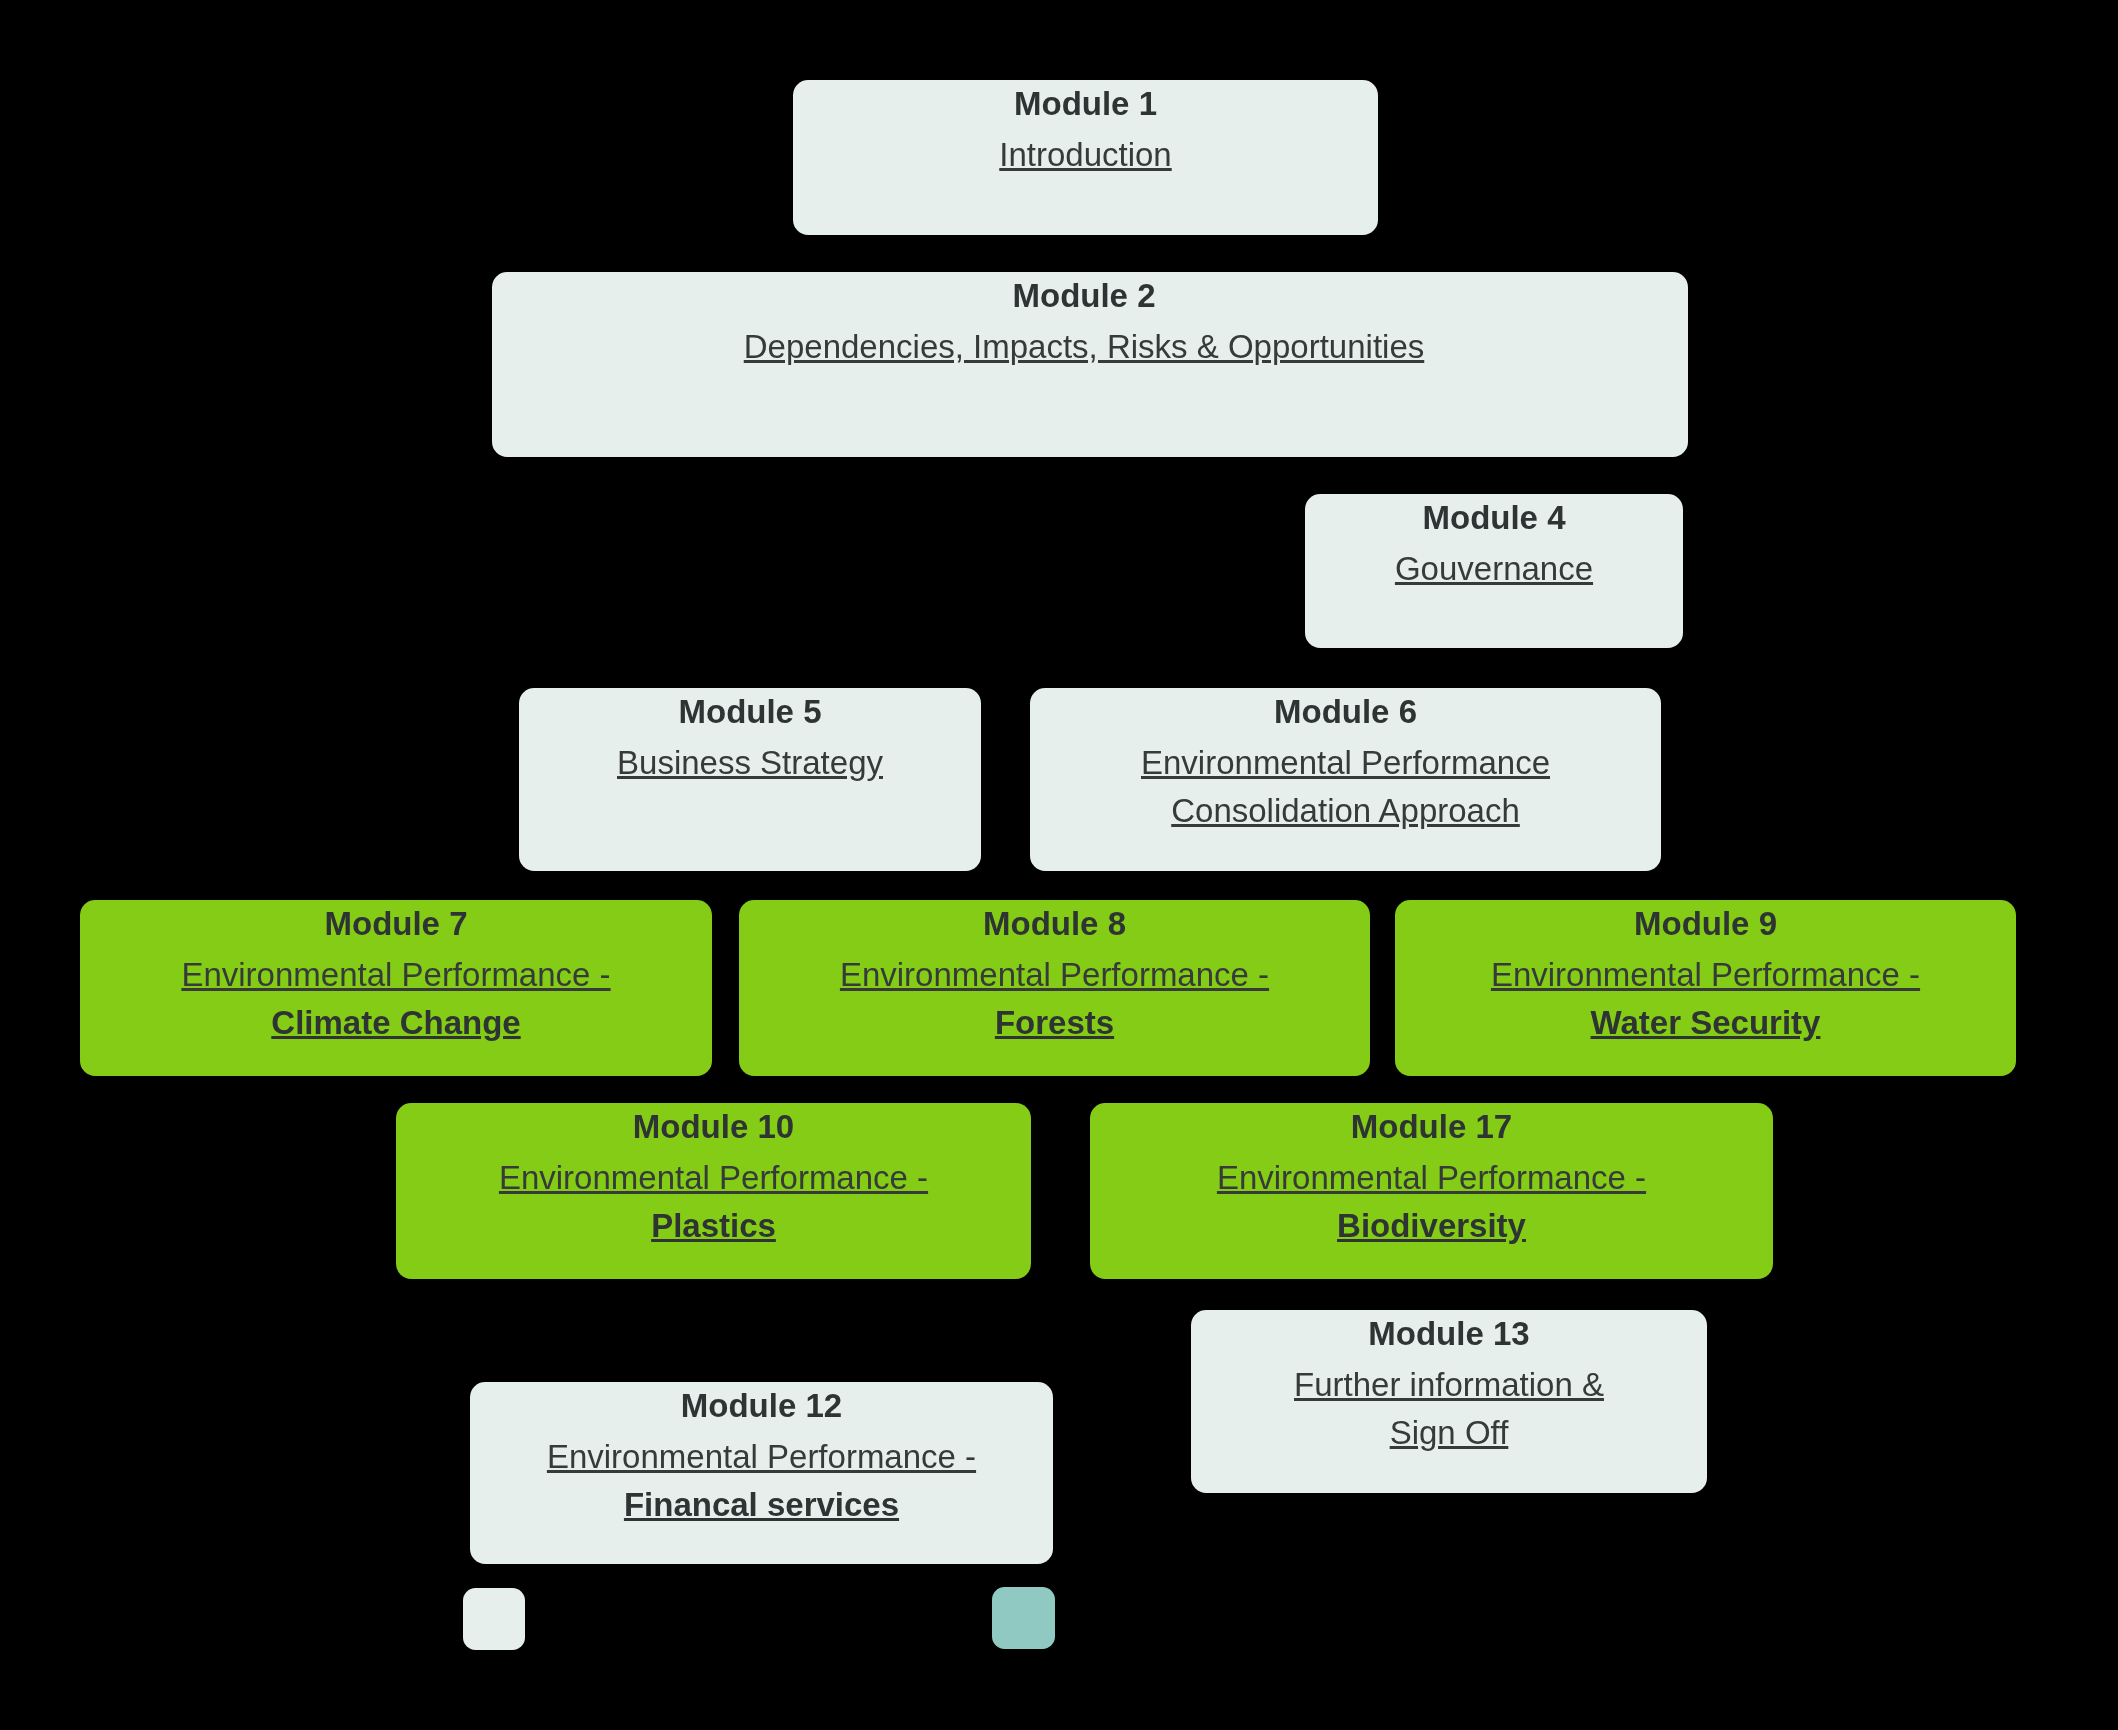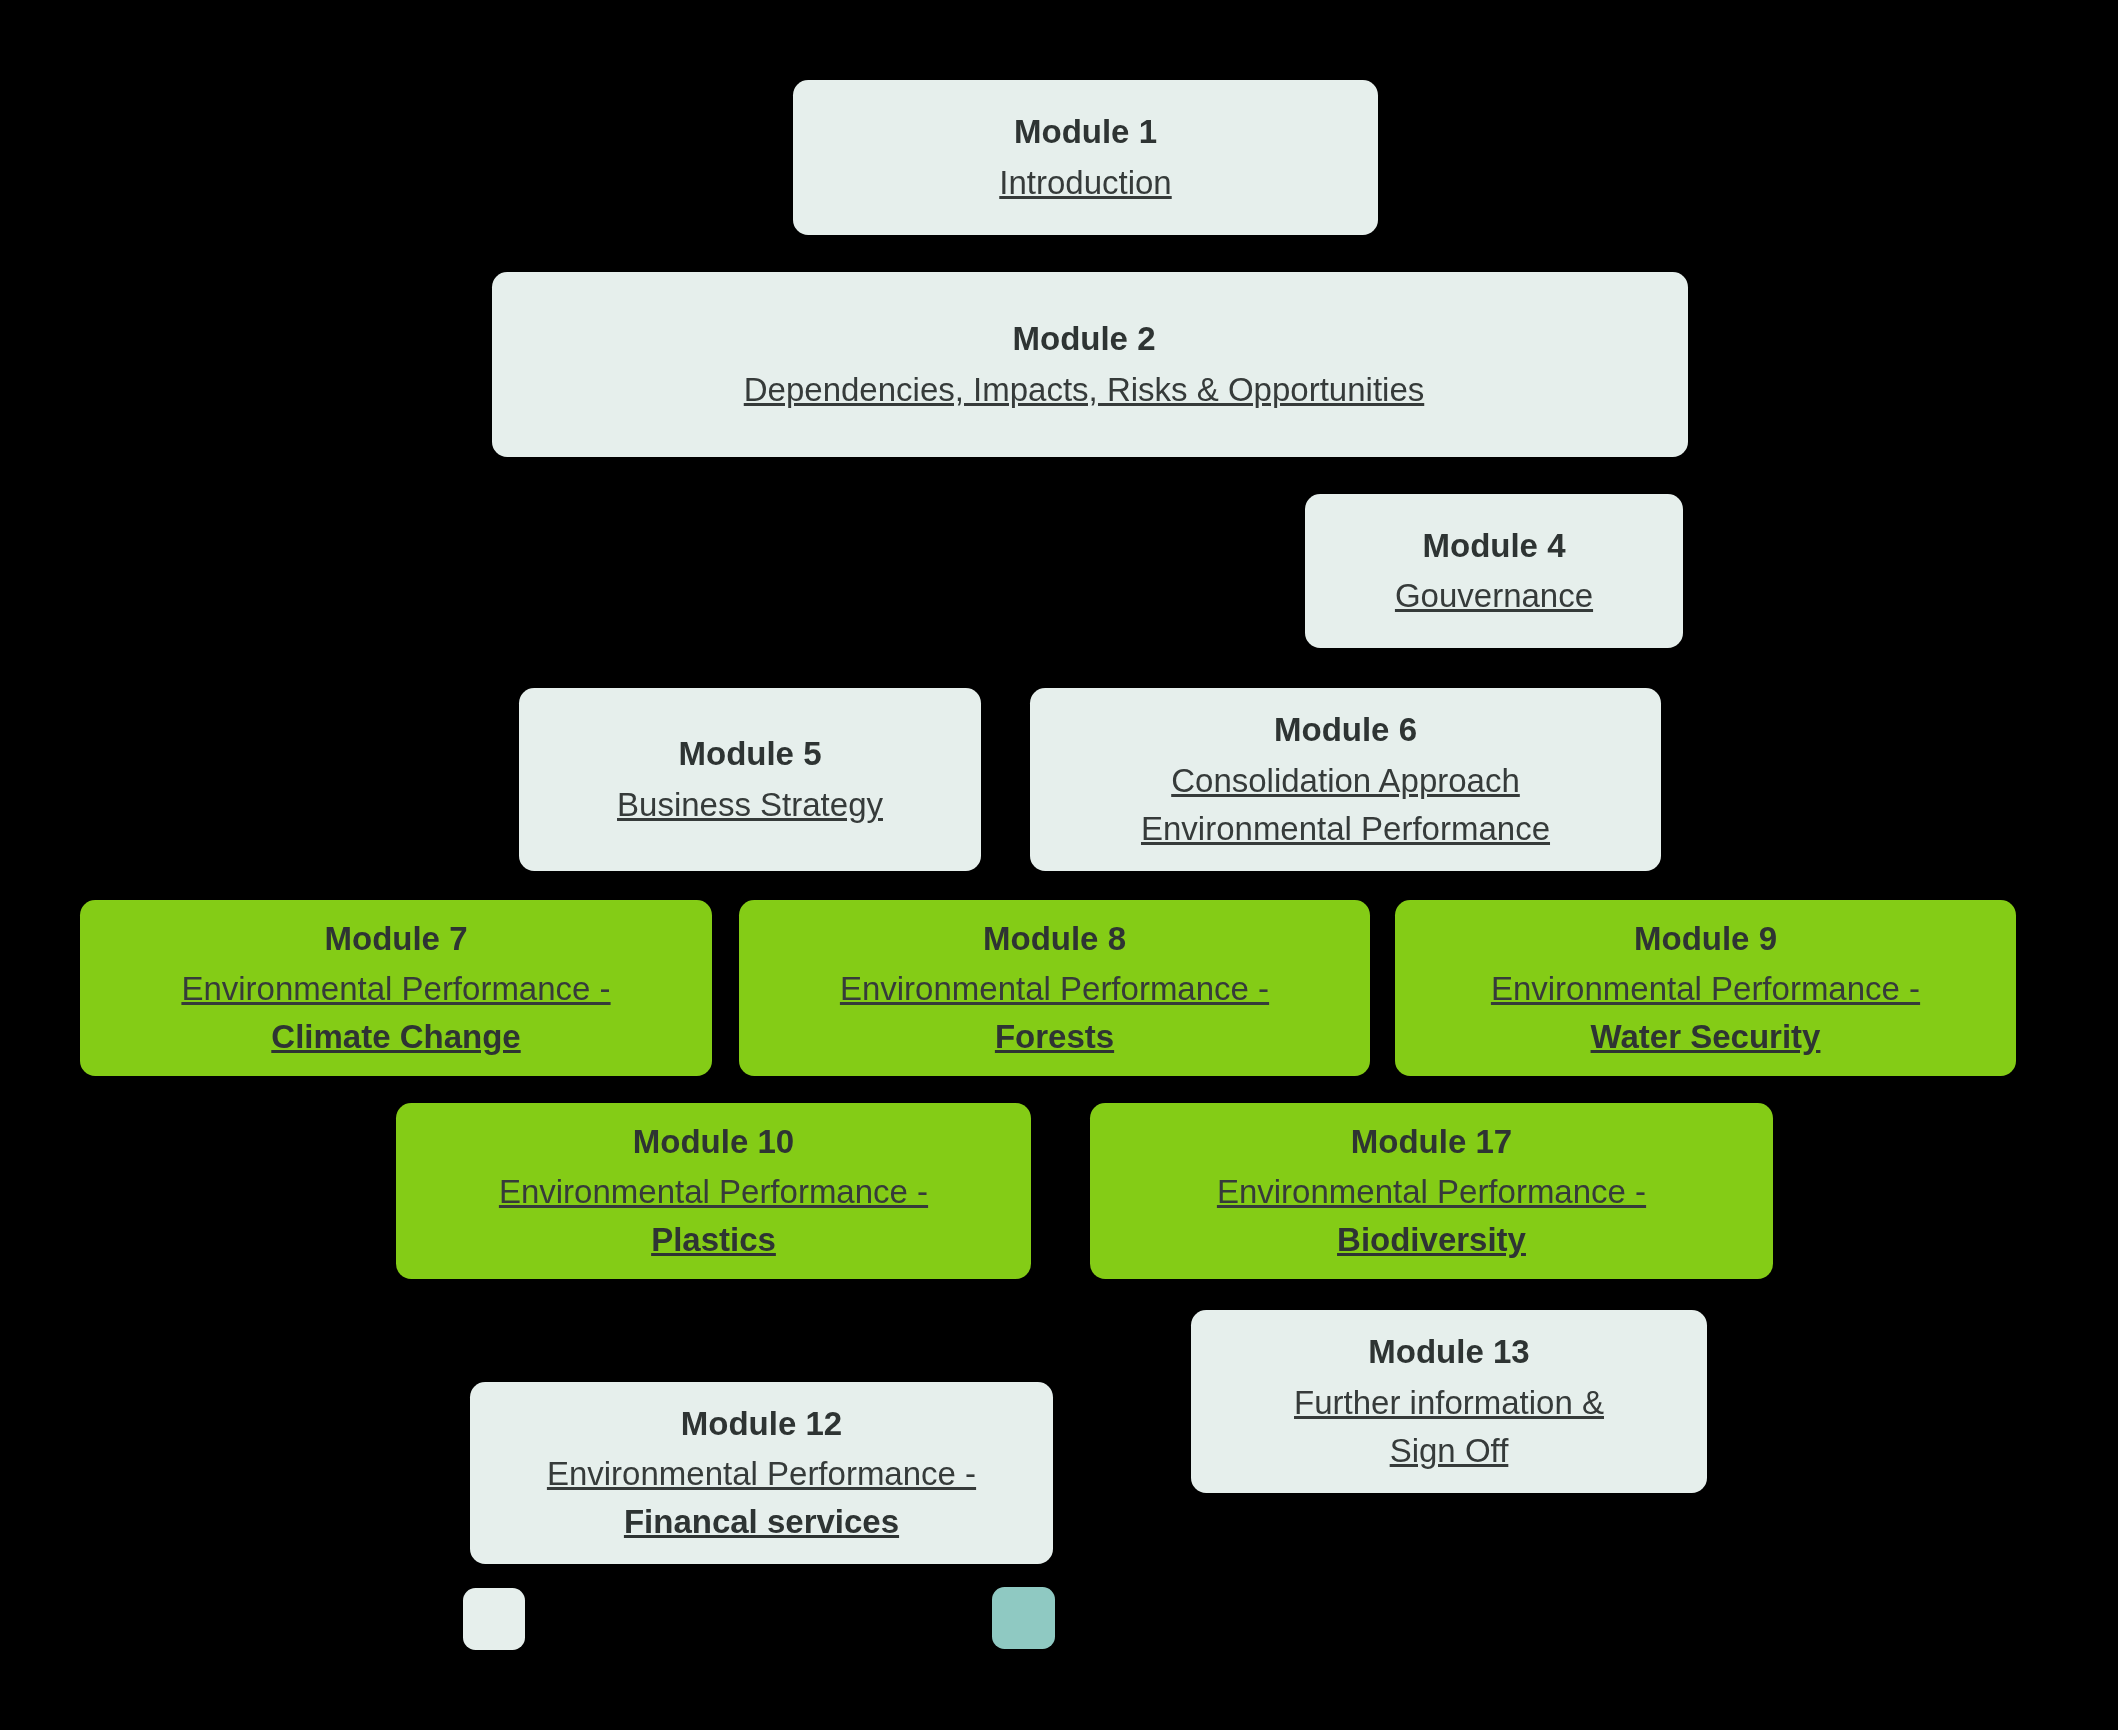--- a/index.html
+++ b/index.html
@@ -14,21 +14,20 @@
     background: #000000;
     overflow: hidden;
     font-family: "Liberation Sans", "DejaVu Sans", sans-serif;
   }
   .box {
     position: absolute;
     border-radius: 15.2px;
     display: flex;
     flex-direction: column;
     align-items: center;
-    justify-content: center;
     text-align: center;
     color: #363b3a;
     padding: 0 21px;
     box-sizing: border-box;
   }
   .box.light { background: #e6efec; }
   .box.teal  { background: #84cc16; }
   .box-title {
     font-weight: 700;
     font-size: 33px;
@@ -74,22 +73,22 @@
     <div class="box-line">Gouvernance</div>
   </div>
 
   <div class="box light" style="left:519px; top:688px; width:462px; height:183px;">
     <div class="box-title">Module 5</div>
     <div class="box-line">Business Strategy</div>
   </div>
 
   <div class="box light" style="left:1030px; top:688px; width:631px; height:183px;">
     <div class="box-title">Module 6</div>
+    <div class="box-line">Environmental Performance</div>
     <div class="box-line">Consolidation Approach</div>
-    <div class="box-line">Environmental Performance</div>
   </div>
 
   <div class="box teal" style="left:80px; top:900px; width:632px; height:176px;">
     <div class="box-title">Module 7</div>
     <div class="box-line">Environmental Performance -</div>
     <div class="box-line strong">Climate Change</div>
   </div>
 
   <div class="box teal" style="left:739px; top:900px; width:631px; height:176px;">
     <div class="box-title">Module 8</div>

